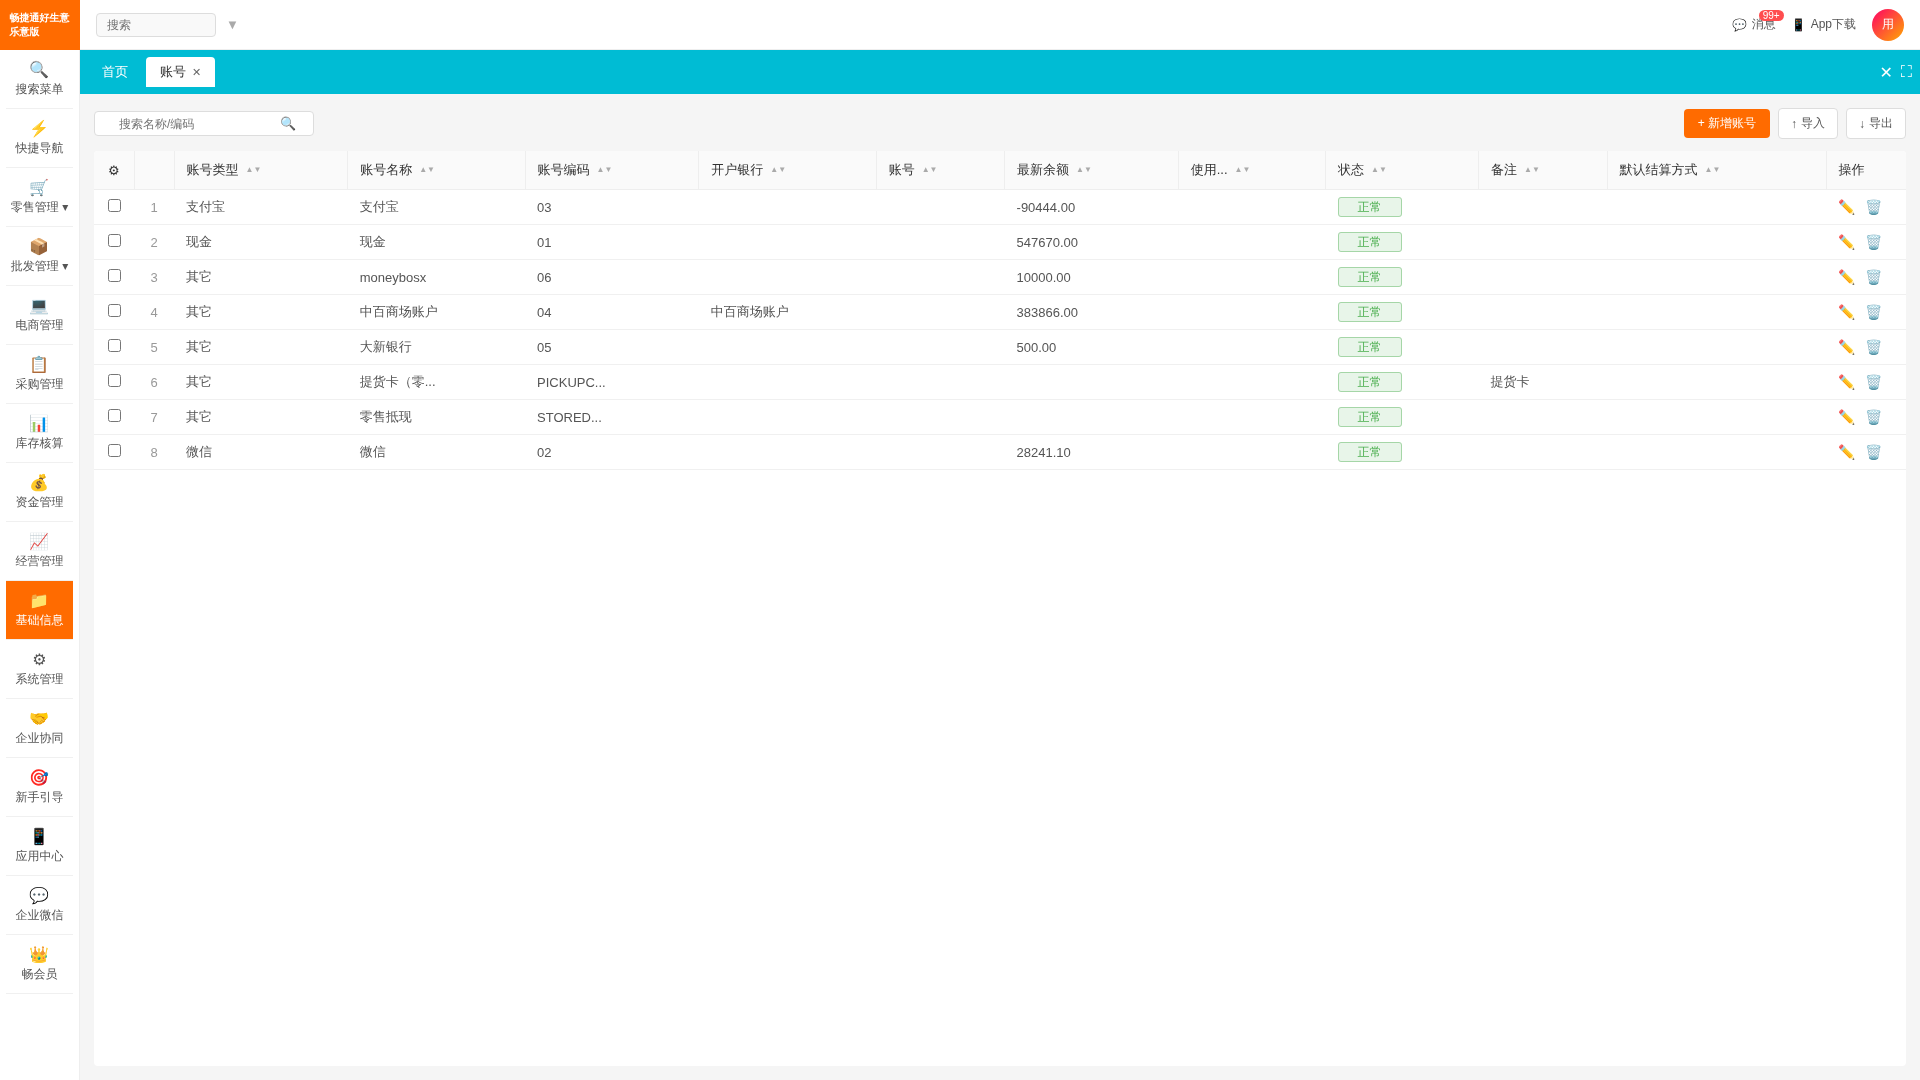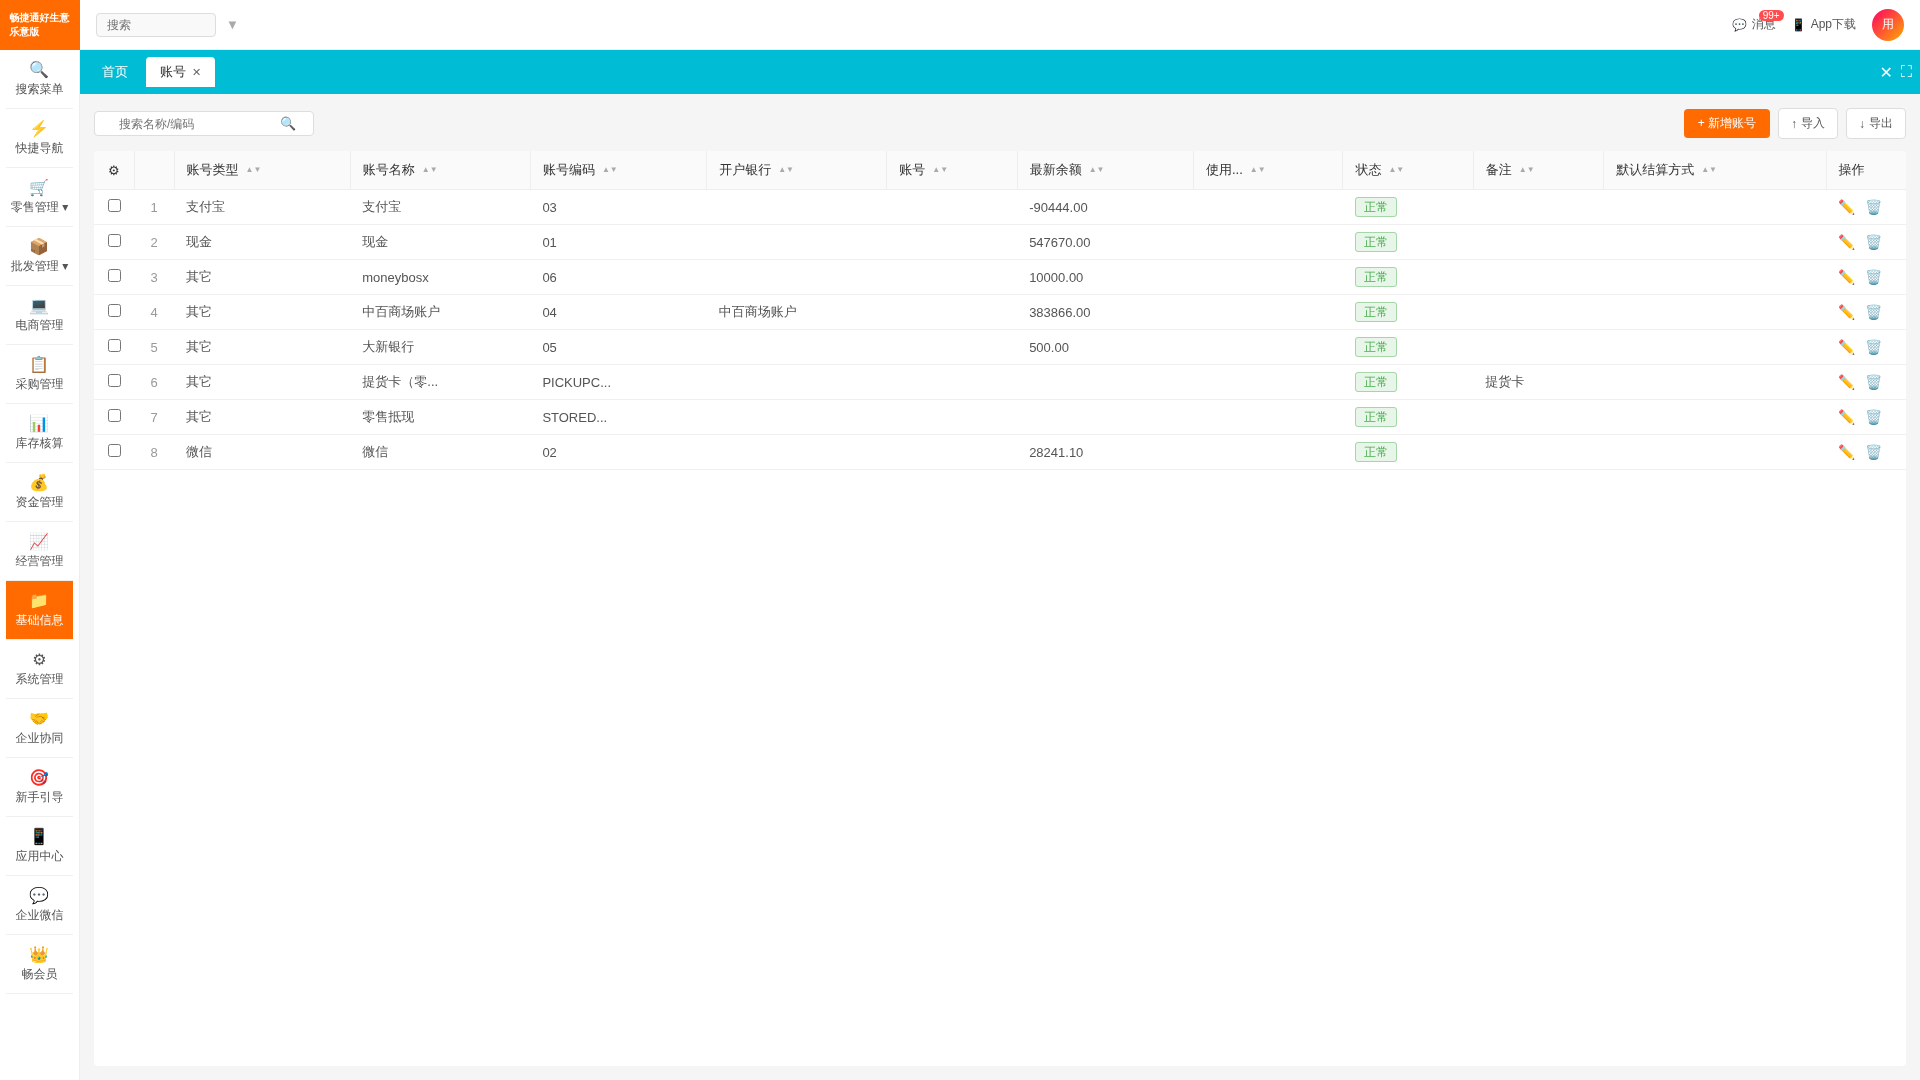--- a/index.html
+++ b/index.html
@@ -206,21 +206,21 @@
     tbody td {
       padding: 8px 12px;
       color: #555;
       white-space: nowrap;
     }
     .status-badge {
       background: #e8f5e9;
       color: #4caf50;
       border: 1px solid #a5d6a7;
       border-radius: 3px;
-      padding: 2px 8px;
+      padding: 2px 19px;
       font-size: 12px;
     }
     .action-icons { display: flex; gap: 10px; }
     .action-icon { cursor: pointer; color: #666; font-size: 14px; }
     .gear-col { width: 40px; text-align: center; }
     .num-col { width: 30px; text-align: center; color: #999; }
 
     
     .pagination {
       display: flex;

